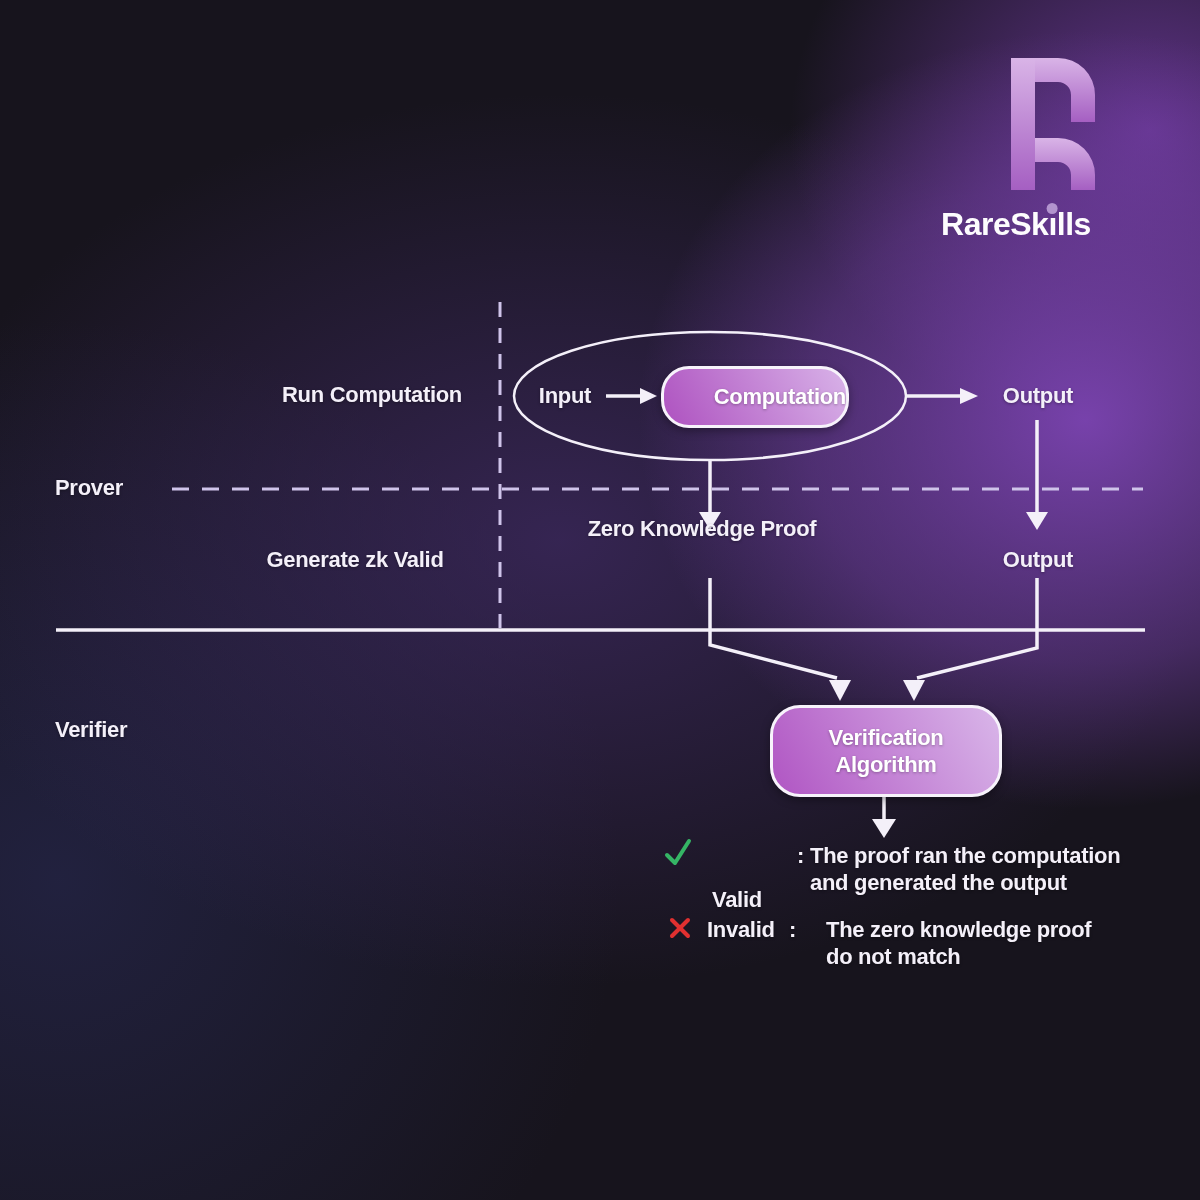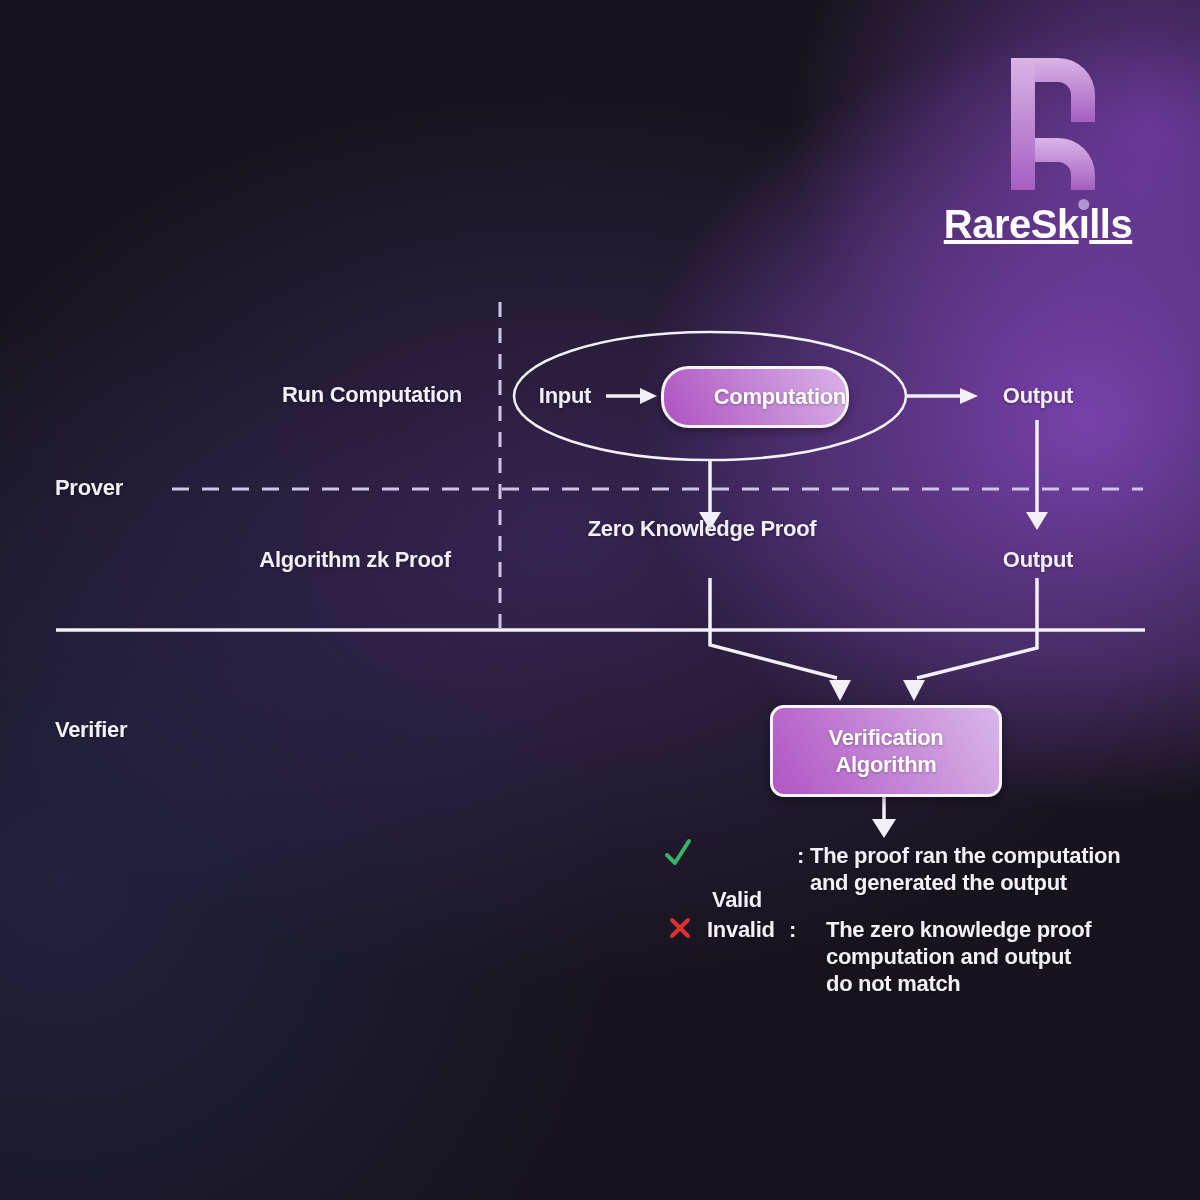--- a/index.html
+++ b/index.html
@@ -34,39 +34,39 @@
     border:3px solid #f7f3fb; color:#fff; font-size:22px; letter-spacing:-0.3px;
     text-shadow:0 1px 3px rgba(0,0,0,0.3);
     box-shadow:0 3px 10px rgba(0,0,0,0.35);
   }
   .computation-box {
     left:661px; top:366px; width:182px; height:56px; border-radius:28px;
     background:linear-gradient(60deg, #ae52c0 0%, #d8b2e8 100%);
     align-items:flex-end;
   }
   .verification-box {
-    left:770px; top:705px; width:226px; height:86px; border-radius:14px;
+    left:770px; top:705px; width:226px; height:86px; border-radius:30px;
     background:linear-gradient(60deg, #b055c3 0%, #d9b6e9 100%);
     line-height:27px;
   }
   .result-text { position:absolute; color:#f4f0f9; font-size:22px; letter-spacing:-0.3px;
     line-height:27px; white-space:nowrap; text-shadow:0 1px 3px rgba(0,0,0,0.35); }
   .valid-label   { left:712px; top:886px; }
   .valid-colon   { left:797px; top:842px; }
   .valid-desc    { left:810px; top:842px; }
   .invalid-label { left:707px; top:916px; }
   .invalid-colon { left:789px; top:916px; }
   .invalid-desc  { left:810px; top:916px;margin-left:16px; }
   .icon { position:absolute; }
   .check-pos { left:664px; top:838px; }
   .x-pos     { left:669px; top:917px; }
   .logo-icon { position:absolute; left:1011px; top:58px; }
   .brand {
-    position:absolute; left:1038px; top:224px; transform:translate(-50%,-50%);
-    color:#fdfcfe; font-size:40px; letter-spacing:-0.5px; line-height:1; white-space:nowrap;text-decoration:underline;
+    position:absolute; left:1016px; top:224px; transform:translate(-50%,-50%);
+    color:#fdfcfe; font-size:32px; letter-spacing:-0.5px; line-height:1; white-space:nowrap;
   }
   .i-wrap { position:relative; display:inline-block; }
   .i-dot {
     position:absolute; left:50%; top:-5px; transform:translateX(-50%);
     width:11px; height:11px; border-radius:50%; background:#b294ce;
   }
 </style>
 </head>
 <body>
 
@@ -118,21 +118,21 @@
 
   <div class="label run-label">Run Computation</div>
   <div class="label input-label">Input</div>
   <div class="box computation-box">
     <span>Computation</span>
   </div>
   <div class="label output-top">Output</div>
 
   <div class="label left-anchor prover-label">Prover</div>
 
-  <div class="label gen-label">Algorithm zk Proof</div>
+  <div class="label gen-label">Generate zk Valid</div>
   <div class="label zkp-label">Zero Knowledge Proof</div>
   <div class="label output-bottom">Output</div>
 
   <div class="label left-anchor verifier-label">Verifier</div>
 
   <div class="box verification-box">
     <span>Verification</span>
     <span>Algorithm</span>
   </div>
 
@@ -147,21 +147,20 @@
   </div>
 
   <svg class="icon x-pos" width="22" height="22" viewBox="0 0 22 22">
     <line x1="3" y1="3" x2="19" y2="19" stroke="#e13030" stroke-width="4" stroke-linecap="round"></line>
     <line x1="19" y1="3" x2="3" y2="19" stroke="#e13030" stroke-width="4" stroke-linecap="round"></line>
   </svg>
   <div class="result-text invalid-label">Invalid</div>
   <div class="result-text invalid-colon">:</div>
   <div class="result-text invalid-desc">
     <div>The zero knowledge proof</div>
-    <div>computation and output</div>
     <div>do not match</div>
   </div>
 
   <svg class="logo-icon" width="84" height="132" viewBox="0 0 84 132">
     <defs>
       <linearGradient id="rg" x1="0" y1="0" x2="0" y2="1">
         <stop offset="0" stop-color="#d9b4e7"></stop>
         <stop offset="1" stop-color="#a55fc2"></stop>
       </linearGradient>
     </defs>

